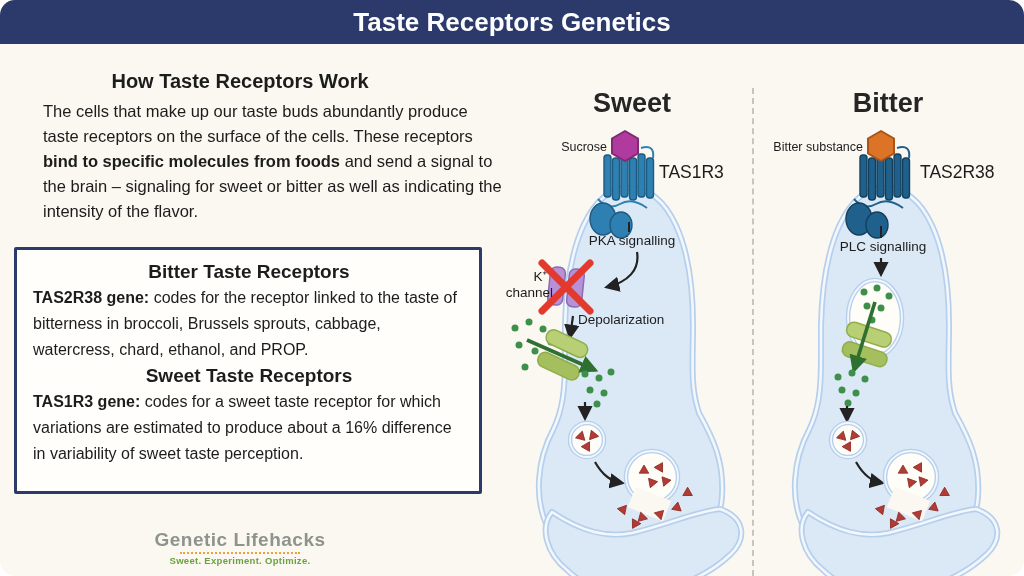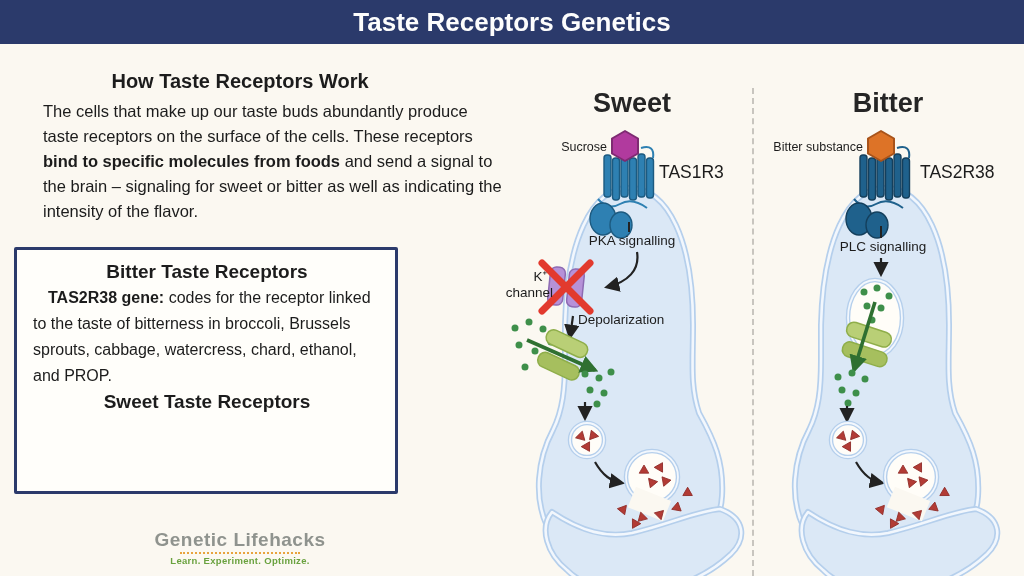--- a/index.html
+++ b/index.html
@@ -1,33 +1,33 @@
 <!DOCTYPE html>
 <html style="--header-bg: #2b3a6b; --page-bg: #fbf8f1; --box-bg: #fffefa; --box-border: #2b3a6b; --text: #1c1c1c; --membrane: #b5cfec; --cell-fill: #dbe8f6; --membrane-gap: #f2f7fd; --sweet-receptor: #2e80b2; --sweet-receptor-dark: #1c5a80; --bitter-receptor: #1f618c; --bitter-receptor-dark: #143f5c; --sucrose: #b13a9e; --sucrose-dark: #7e2b72; --bitter-ligand: #dd7327; --bitter-ligand-dark: #a8531a; --k-channel: #b691d8; --k-channel-dark: #8d6bb3; --red-x: #e23a2e; --green-channel: #b9cf76; --green-channel-dark: #8fae4a; --green-dot: #3e8f4a; --green-arrow: #2f7031; --triangle: #b23b35; --triangle-dark: #8f2b27; --arrow: #222222; --divider: #c8c5bf; --logo-gray: #8f938e; --logo-green: #6aa23f; --logo-orange: #e8a33d;"><head>
 <meta charset="utf-8">
 <style>
   html,body{margin:0;padding:0;}
   #stage{position:relative;width:1024px;height:576px;background:var(--page-bg);
-    font-family:"Liberation Sans",sans-serif;color:var(--text);overflow:hidden;}
+    font-family:"Liberation Sans",sans-serif;color:var(--text);overflow:hidden;border-radius:15px;}
 
   
   .header{position:absolute;left:0;top:0;width:1024px;height:44px;background:var(--header-bg);}
   .header .title{width:100%;text-align:center;line-height:44px;font-size:26px;font-weight:bold;color:#fdfdfd;}
 
   
   .intro-heading{position:absolute;left:20px;top:70px;width:440px;text-align:center;
     font-size:20px;font-weight:bold;}
   .intro-para{position:absolute;left:31px;top:99px;width:462px;font-size:16.5px;line-height:25px;margin-left:12px;}
   .intro-para b{font-weight:bold;}
 
-  .info-box{position:absolute;left:14px;top:247px;width:384px;height:247px;box-sizing:border-box;
+  .info-box{position:absolute;left:14px;top:247px;width:468px;height:247px;box-sizing:border-box;
     border:3px solid var(--box-border);background:var(--box-bg);border-radius:2px;padding:8px 14px 0 16px;}
   .box-heading{text-align:center;font-size:19px;font-weight:bold;margin:3px 0 2px 0;}
   .box-para{font-size:16px;line-height:26px;margin:0;}
-  .box-para b{font-weight:bold;margin-left:15px;}
+  .box-para b{font-weight:bold;}
 
   .logo{position:absolute;left:140px;top:529px;width:200px;text-align:center;}
   .logo-name{font-size:19px;font-weight:bold;color:var(--logo-gray);letter-spacing:.5px;}
   .logo-rule{width:120px;margin:1px auto 1px auto;border-top:2px dotted var(--logo-orange);}
   .logo-tag{font-size:9.5px;font-weight:bold;color:var(--logo-green);letter-spacing:.3px;}
 
   
   .col-heading{position:absolute;top:88px;width:250px;text-align:center;font-size:27px;font-weight:bold;color:#252525;}
   #sweet-heading{left:507px;}
   #bitter-heading{left:763px;}
@@ -74,26 +74,27 @@
     <div class="title">Taste Receptors Genetics</div>
   </div>
 
   <div class="intro-heading">How Taste Receptors Work</div>
   <div class="intro-para"><span>The cells that make up our taste buds abundantly produce taste receptors on the surface of the cells. These receptors </span><b>bind to specific molecules from foods</b><span> and send a signal to the brain – signaling for sweet or bitter as well as indicating the intensity of the flavor.</span></div>
 
   <div class="info-box">
     <div class="box-heading">Bitter Taste Receptors</div>
     <p class="box-para"><b>TAS2R38 gene:</b><span> codes for the receptor linked to the taste of bitterness in broccoli, Brussels sprouts, cabbage, watercress, chard, ethanol, and PROP.</span></p>
     <div class="box-heading" style="margin-top:2px;">Sweet Taste Receptors</div>
+    <p class="box-para"><b>TAS1R3 gene:</b><span> codes for a sweet taste receptor for which variations are estimated to produce about a 16% difference in variability of sweet taste perception.</span></p>
   </div>
 
   <div class="logo">
     <div class="logo-name">Genetic Lifehacks</div>
     <div class="logo-rule"></div>
-    <div class="logo-tag">Learn. Experiment. Optimize.</div>
+    <div class="logo-tag">Sweet. Experiment. Optimize.</div>
   </div>
 
   <div class="col-heading" id="sweet-heading">Sweet</div>
   <div class="col-heading" id="bitter-heading">Bitter</div>
   <div class="divider"></div>
 
   <svg id="sweet-svg" viewBox="0 0 250 446">
     <defs>
       <marker id="ab-s" viewBox="0 0 10 10" refX="8" refY="5" markerWidth="7" markerHeight="7" orient="auto-start-reverse">
           <path d="M0,0 L10,5 L0,10 Z" class="mkb"></path>

